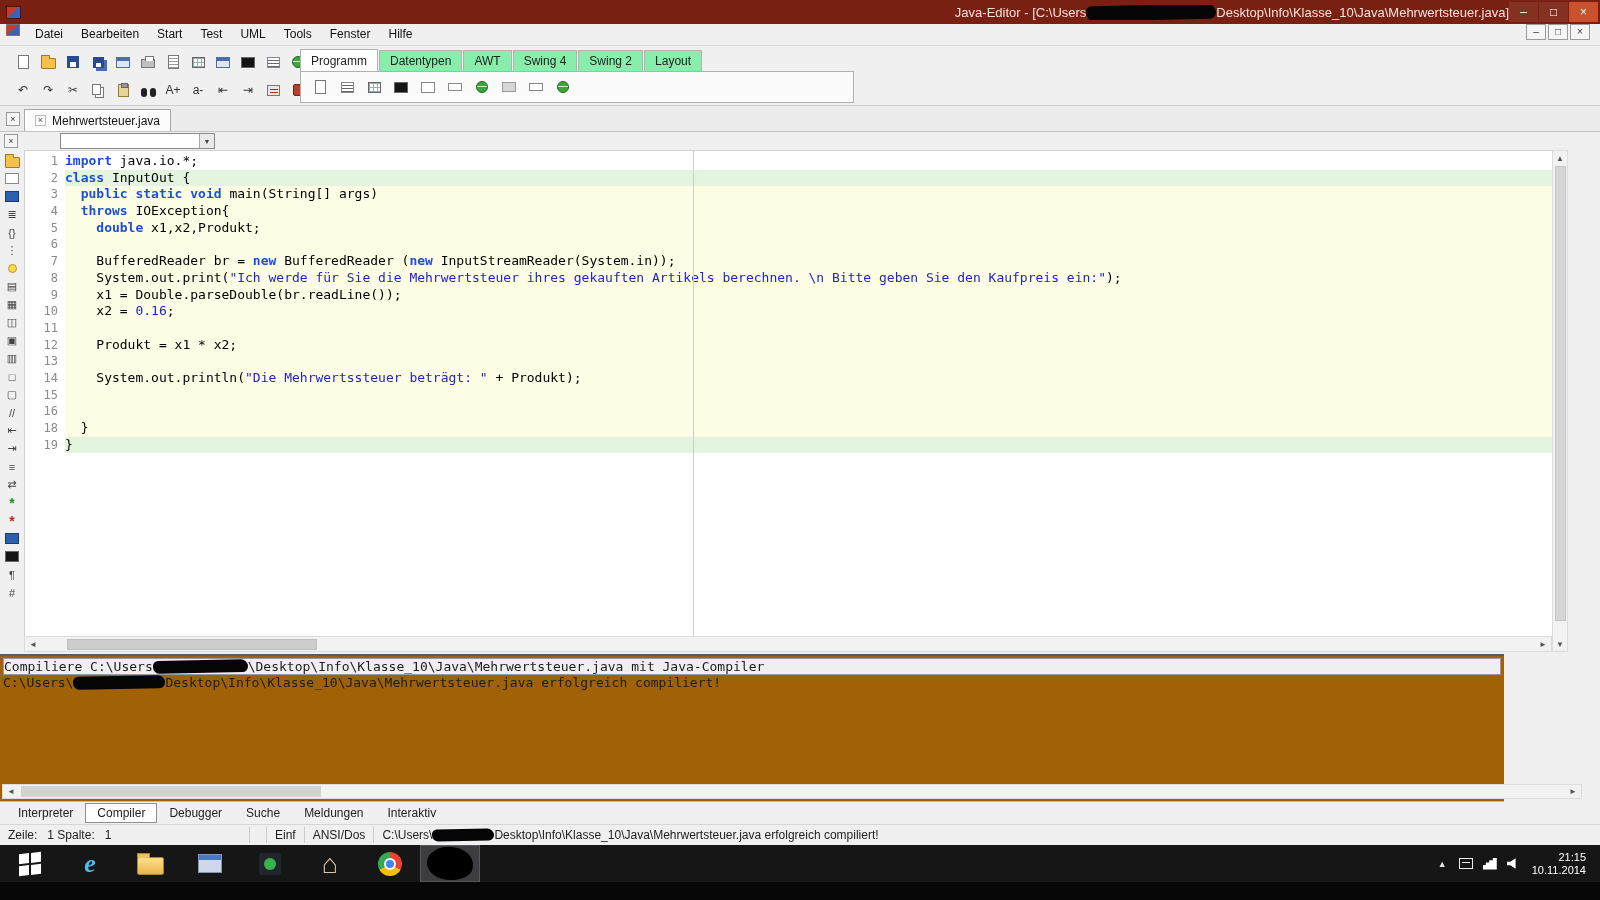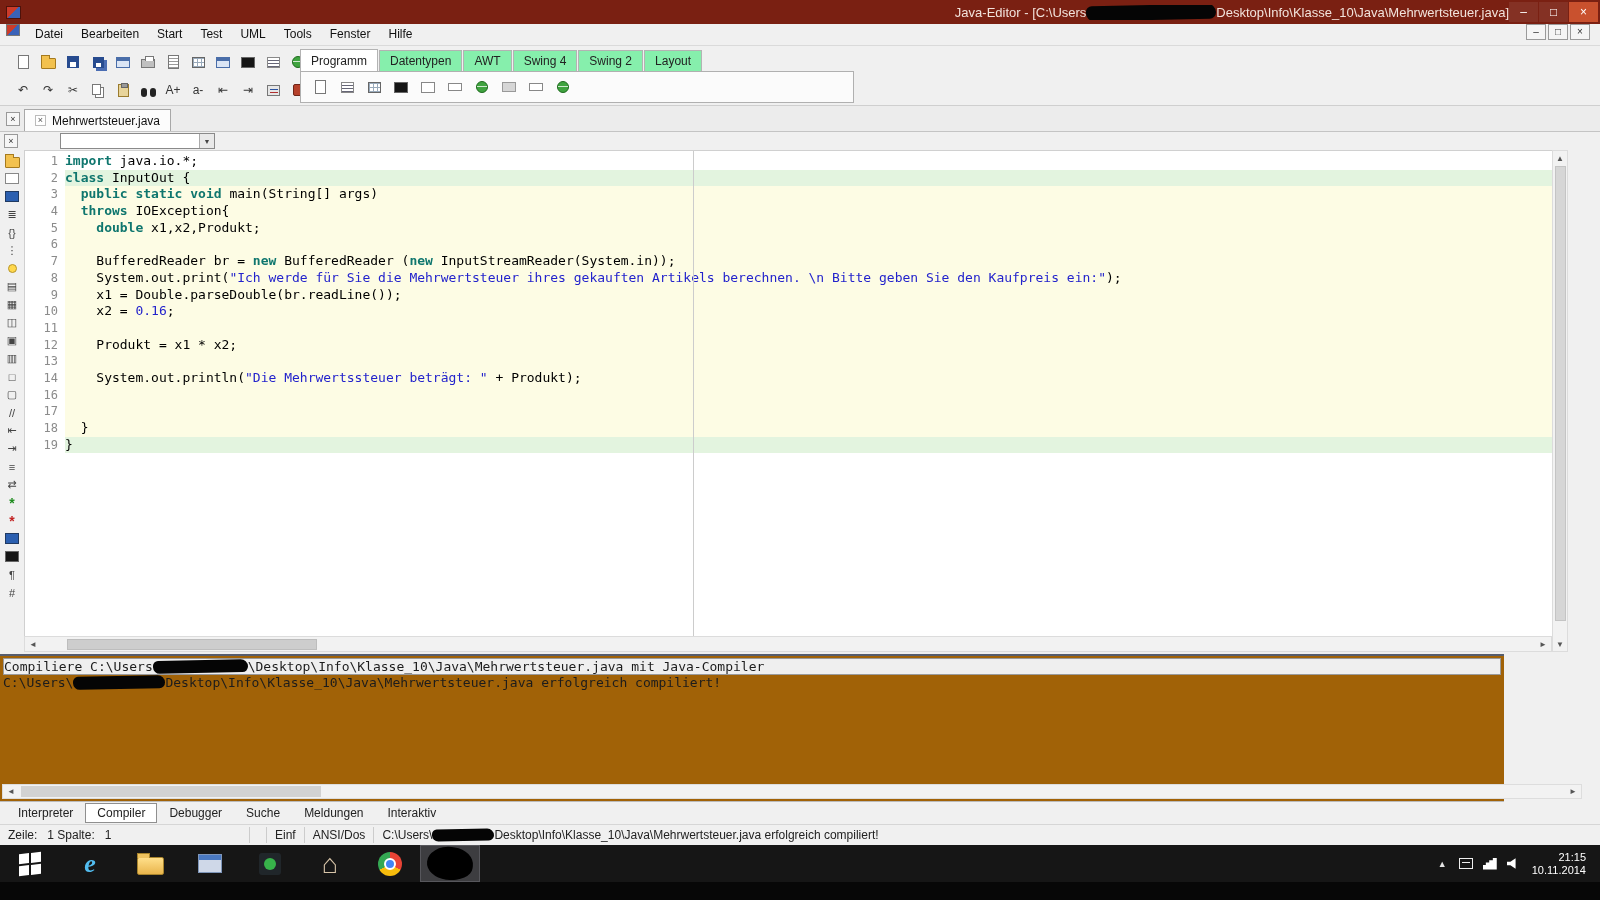--- a/index.html
+++ b/index.html
@@ -61,21 +61,21 @@
   .side-btn{width:19px;height:17px;display:flex;align-items:center;justify-content:center;font-size:11px;color:#444;flex:none}
 
   
   .editor{position:absolute;left:24px;top:150px;width:1528px;height:486px;background:#fff;border-left:1px solid #d0d0d0;border-top:1px solid #d0d0d0;overflow:hidden}
   .editor-lines{padding-top:2px}
   .ed-row{display:flex;height:16.7px;line-height:16.7px;font-family:"DejaVu Sans Mono",monospace;font-size:13px}
   .ed-num{width:40px;text-align:right;padding-right:7px;color:#8b8b8b;font-size:12px;background:#fff;flex:none}
   .ed-code{flex:1;white-space:pre;color:#000}
   .bg-green{background:#e3f4df}
   .bg-yellow{background:#fdfce4}
-  .seg-kw{font-weight:bold;color:#0f766e}
+  .seg-kw{font-weight:bold;color:#1d4ed8}
   .seg-str,.seg-num{color:#2323cc}
   .guide{position:absolute;left:668px;top:0;bottom:0;width:1px;background:#cccccc;z-index:2}
 
   
   .sarrow{width:16px;height:14px;font-size:8px;color:#555;display:flex;align-items:center;justify-content:center;flex:none}
   .scroll-h{position:absolute;left:24px;top:636px;width:1528px;height:16px;background:#f2f2f2;border:1px solid #dcdcdc;display:flex;align-items:center}
   .scroll-h .thumb{position:absolute;left:42px;top:2px;width:250px;height:11px;background:#cdcdcd;border:1px solid #bdbdbd}
   .scroll-h .sarrow.right{margin-left:auto}
   .scroll-v{position:absolute;left:1552px;top:150px;width:16px;height:502px;background:#f2f2f2;border:1px solid #dcdcdc;display:flex;flex-direction:column;align-items:center}
   .scroll-v .thumb{position:absolute;top:15px;left:2px;width:11px;height:455px;background:#d6d6d6;border:1px solid #c4c4c4}
@@ -478,25 +478,25 @@
         </div>
         <div class="ed-row">
           <span class="ed-num">13</span>
           <span class="ed-code bg-yellow"></span>
         </div>
         <div class="ed-row">
           <span class="ed-num">14</span>
           <span class="ed-code bg-yellow"><span class="seg-pl">    System.out.println(</span><span class="seg-str">"Die Mehrwertssteuer beträgt: "</span><span class="seg-pl"> + Produkt);</span></span>
         </div>
         <div class="ed-row">
+          <span class="ed-num">15</span>
+          <span class="ed-code bg-yellow"></span>
+        </div>
+        <div class="ed-row">
           <span class="ed-num">16</span>
-          <span class="ed-code bg-yellow"></span>
-        </div>
-        <div class="ed-row">
-          <span class="ed-num">17</span>
           <span class="ed-code bg-yellow"></span>
         </div>
         <div class="ed-row">
           <span class="ed-num">18</span>
           <span class="ed-code bg-yellow"><span class="seg-pl">  }</span></span>
         </div>
         <div class="ed-row">
           <span class="ed-num">19</span>
           <span class="ed-code bg-green"><span class="seg-pl">}</span></span>
         </div>

